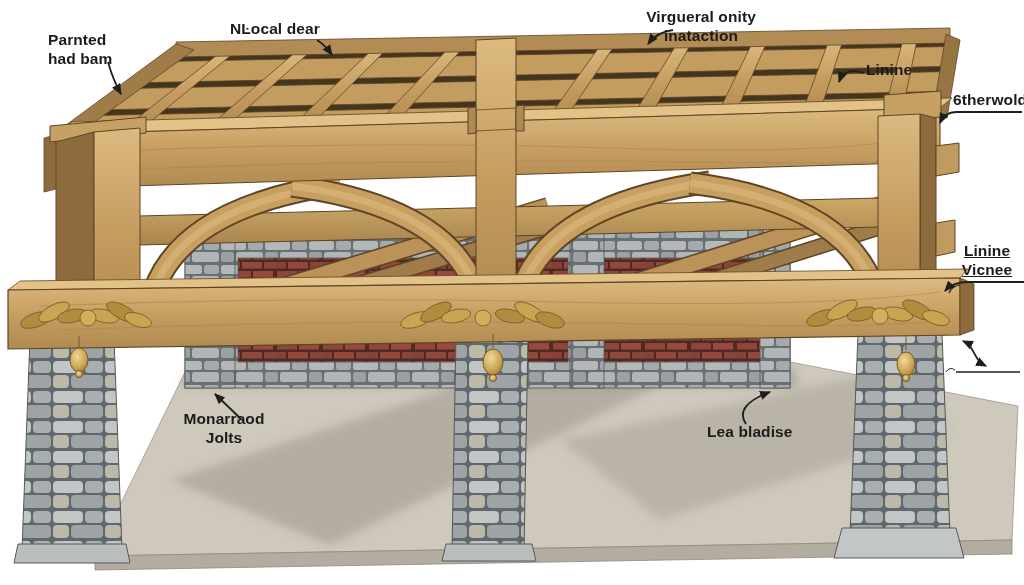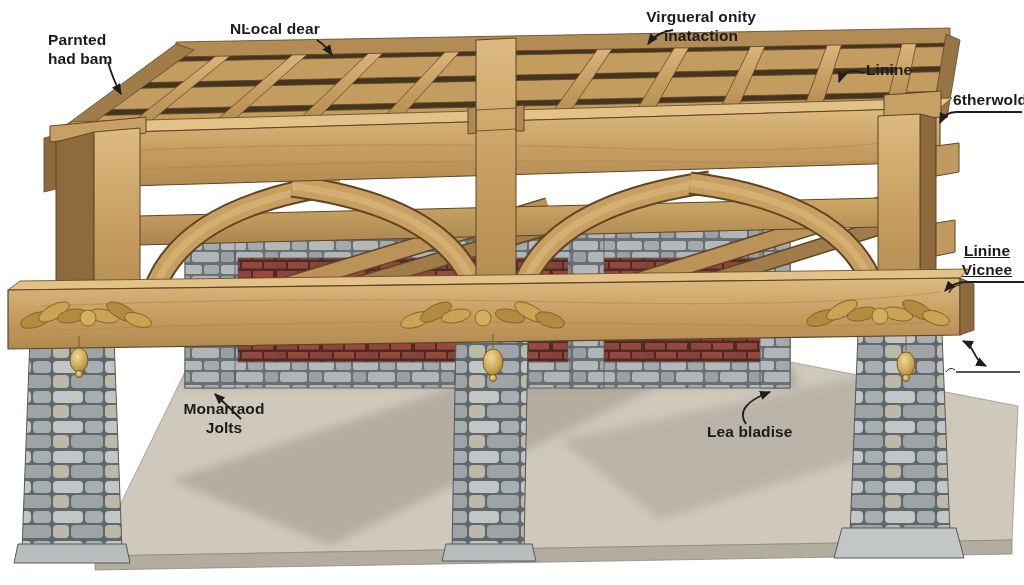--- a/index.html
+++ b/index.html
@@ -253,17 +253,17 @@
 
 <div class="lbl" style="left:48px;top:31px;">Parnted
 had bam</div>
 <div class="lbl" style="left:230px;top:20px;">NĿocal dear</div>
 <div class="lbl center" style="left:642px;top:8px;width:118px;">Virgueral onity
 inataction</div>
 <div class="lbl" style="left:866px;top:61px;">Linine</div>
 <div class="lbl" style="left:953px;top:91px;">6therwold</div>
 <div class="lbl center" style="left:956px;top:242px;width:62px;text-decoration:underline;">Linine
 Vicnee</div>
-<div class="lbl center" style="left:172px;top:400px;width:104px;">Monarraod
+<div class="lbl center" style="left:172px;top:410px;width:104px;">Monarraod
 Jolts</div>
 <div class="lbl" style="left:707px;top:423px;">Lea bladise</div>
 
 </div>
 
 </body></html>

